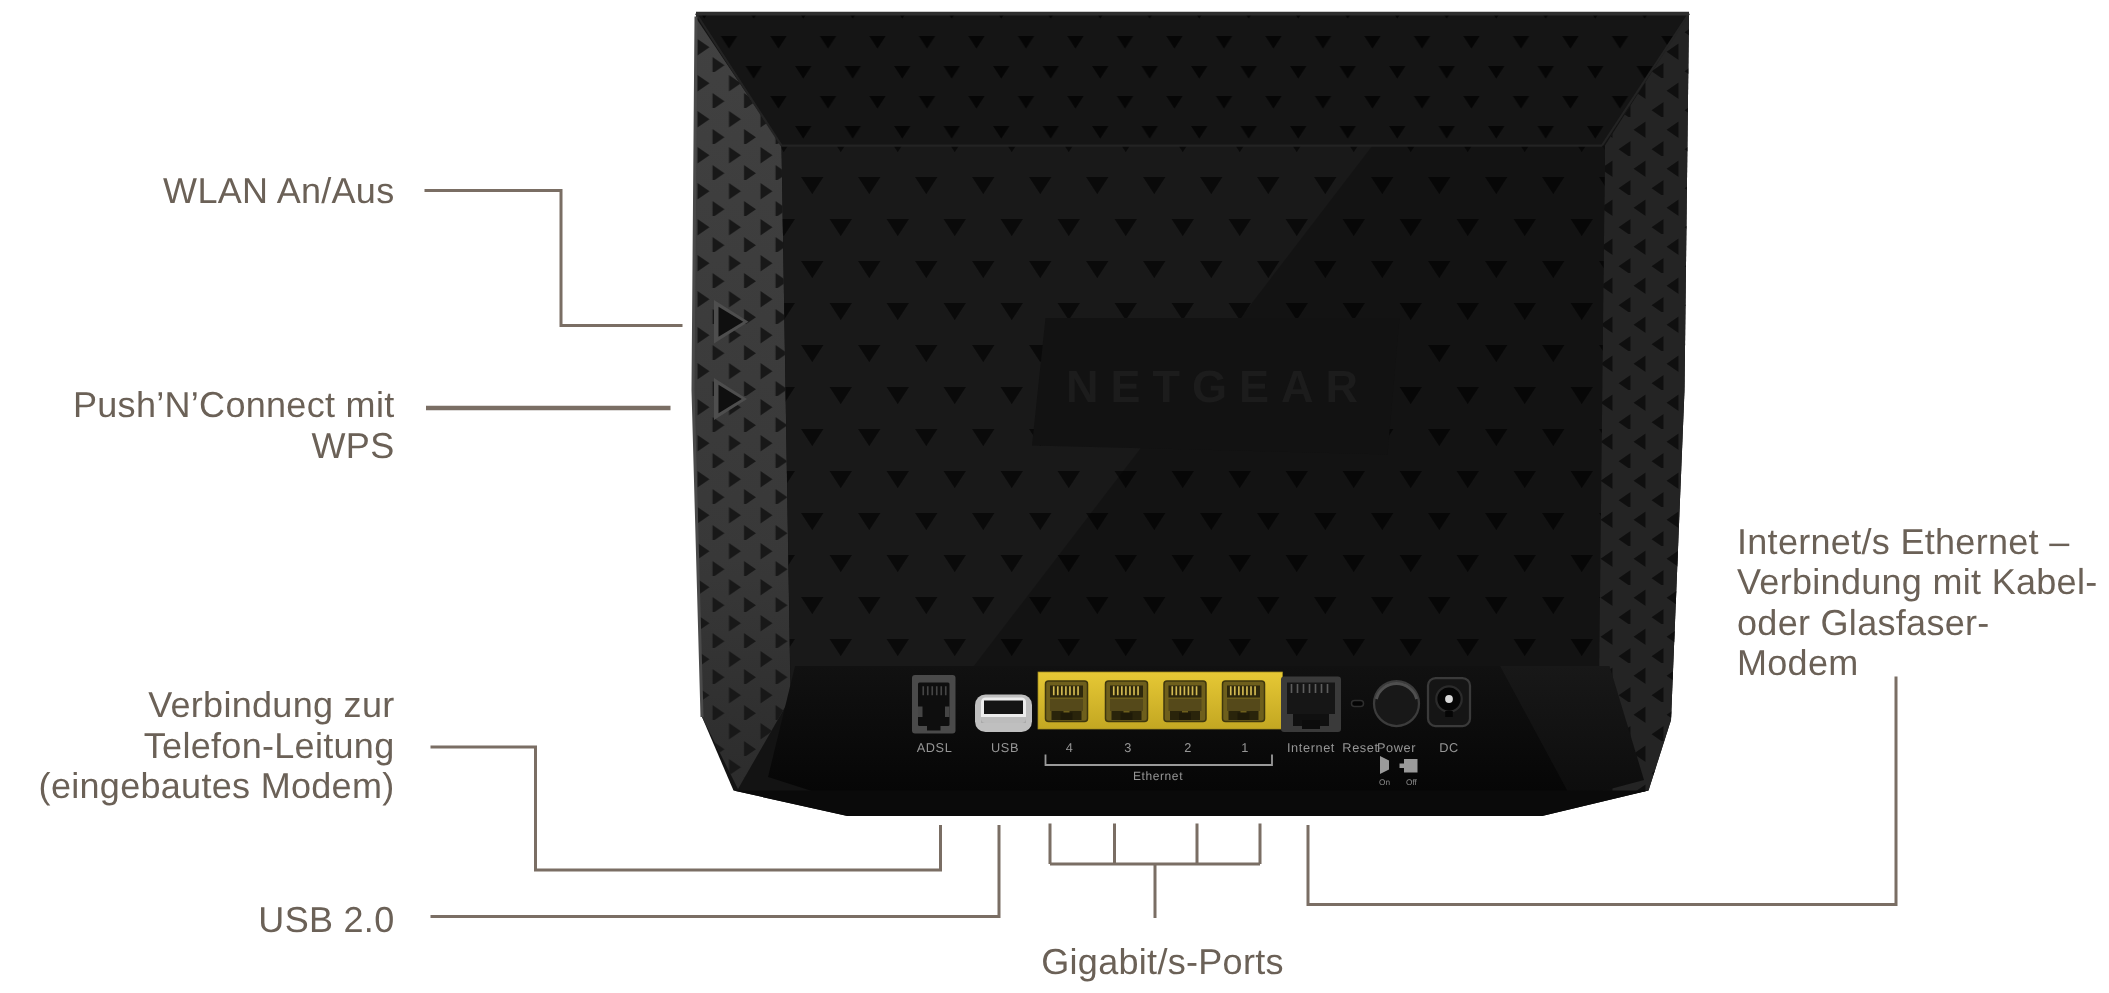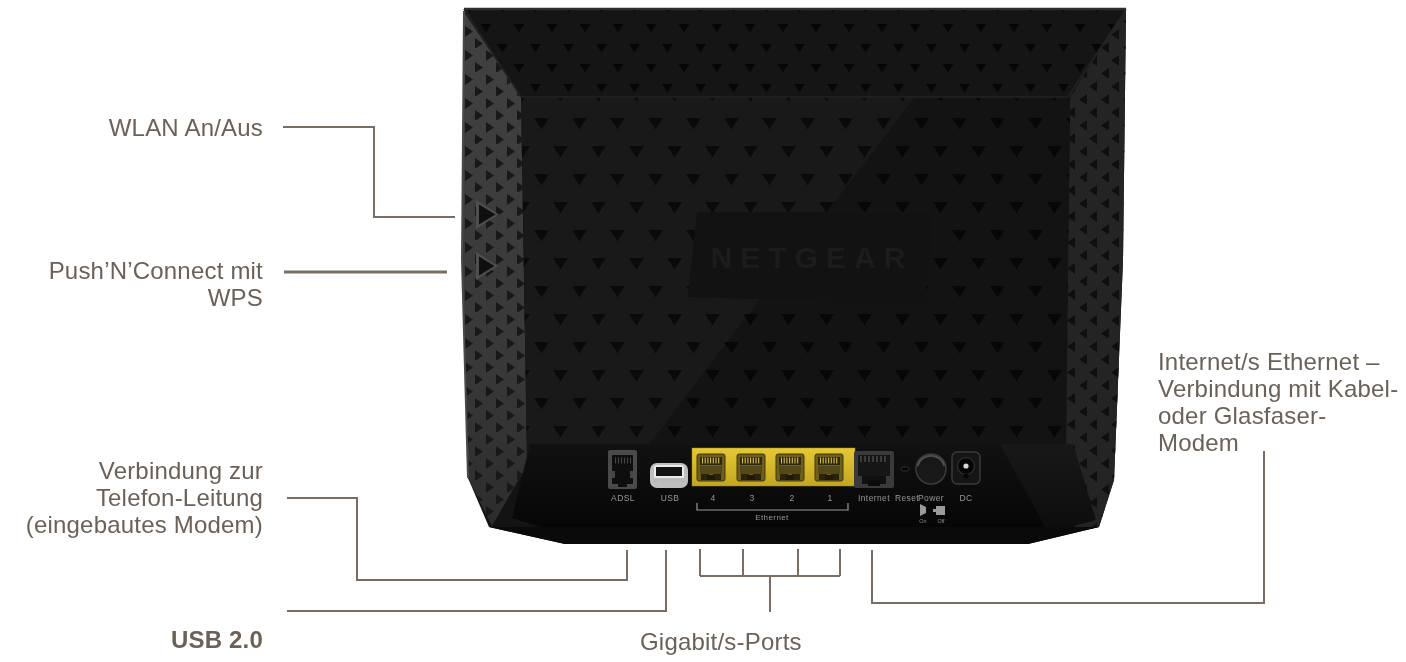--- a/index.html
+++ b/index.html
@@ -6,21 +6,21 @@
   .canvas{
     position:relative;width:1406px;height:662px;background:#ffffff;overflow:hidden;
     font-family:"Liberation Sans",sans-serif;
   }
   .canvas svg{position:absolute;left:0;top:0;}
   .callout{
     position:absolute;color:#6b6157;font-size:24px;line-height:27px;
     letter-spacing:0.2px;white-space:pre-line;
   }
   .align-right{text-align:right;}
-  .align-center{text-align:left;}
+  .align-center{text-align:center;}
 </style>
 </head>
 <body>
 
 <div class="canvas">
 
   <svg width="1406" height="662" viewBox="0 0 1406 662">
     <defs>
       <pattern id="triMain" width="38" height="56" patternUnits="userSpaceOnUse">
         <path d="M2,6 h15 l-7.5,11.5 z" fill="#0a0a0a"></path>
@@ -182,21 +182,21 @@
   </svg>
 
   <div class="callout align-right" style="left:0; top:257px; width:263px;">Push’N’Connect mit WPS</div>
 
   <div class="callout align-right" style="left:0; top:114px; width:263px;">WLAN An/Aus</div>
 
   <div class="callout align-right" style="left:0; top:457px; width:263px;text-align:right;">Verbindung zur
 Telefon-Leitung
 (eingebautes Modem)</div>
 
-  <div class="callout align-right" style="left:0; top:626px; width:263px;font-weight:bold;">USB 2.0</div>
+  <div class="callout align-right" style="left:0; top:600px; width:263px;">USB 2.0</div>
 
   <div class="callout align-center" style="left:640px; top:628px; width:270px;">Gigabit/s-Ports</div>
 
   <div class="callout" style="left:1158px; top:348px; width:248px;">Internet/s Ethernet –
 Verbindung mit Kabel-
 oder Glasfaser-Modem</div>
 
 </div>
 
 </body></html>

